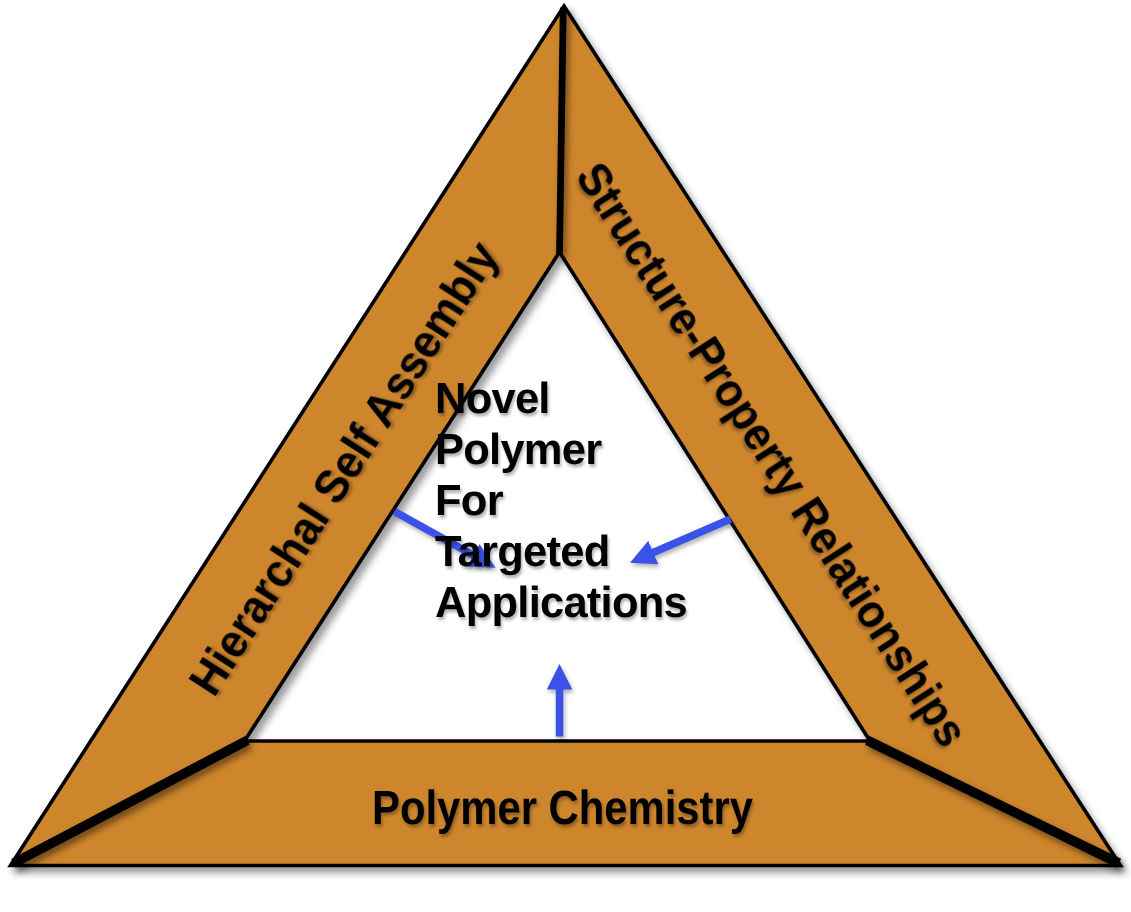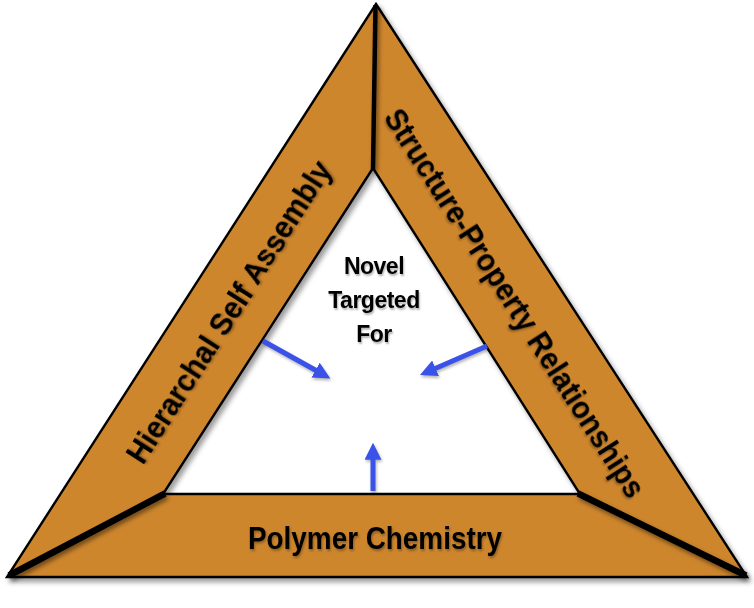--- a/index.html
+++ b/index.html
@@ -34,23 +34,23 @@
     fill: #000000;
     filter: drop-shadow(1px 2px 1px rgba(0,0,0,0.30));
   }
   .side-label   { font-size: 31px; }
   .bottom-label { font-size: 32px; }
   .center-text {
     position: absolute;
     left: 374px;
     top: 249px;
     transform: translateX(-50%);
-    text-align: center;
+    text-align: left;
     font-weight: bold;
-    font-size: 23px;
+    font-size: 29px;
     line-height: 34px;
     letter-spacing: -0.5px;
     color: #000000;
     white-space: nowrap;
     text-shadow: 1px 2px 2px rgba(0,0,0,0.30);
   }
   .center-text span { display: block; }
 </style>
 </head>
 <body>
@@ -81,16 +81,18 @@
 
     <text class="band-label side-label" transform="translate(229,312) rotate(-57.2)" text-anchor="middle" dominant-baseline="central" textLength="352" lengthAdjust="spacingAndGlyphs">Hierarchal Self Assembly</text>
 
     <text class="band-label side-label" transform="translate(515,303) rotate(57.3)" text-anchor="middle" dominant-baseline="central" textLength="455" lengthAdjust="spacingAndGlyphs">Structure-Property Relationships</text>
 
     <text class="band-label bottom-label" x="375" y="549" text-anchor="middle" textLength="254" lengthAdjust="spacingAndGlyphs">Polymer Chemistry</text>
   </svg>
 
   <div class="center-text">
     <span>Novel</span>
+    <span>Polymer</span>
+    <span>For</span>
     <span>Targeted</span>
-    <span>For</span>
+    <span>Applications</span>
   </div>
 </div>
 
 </body></html>

